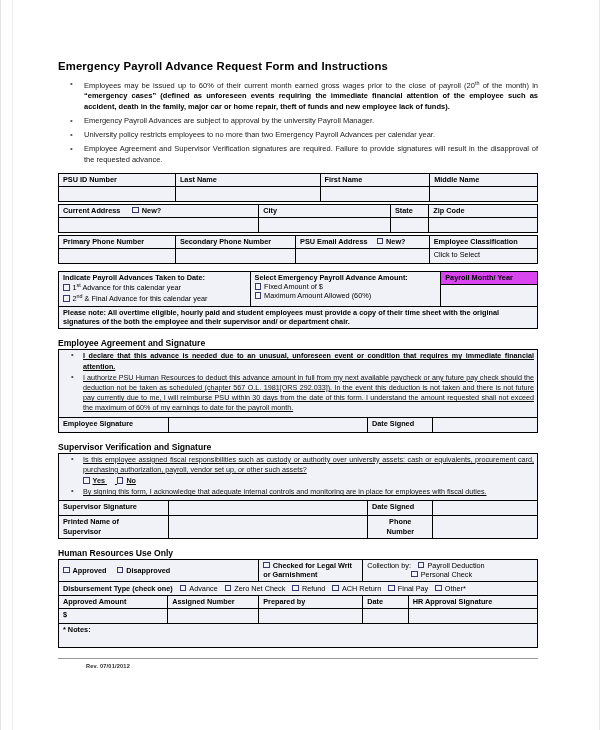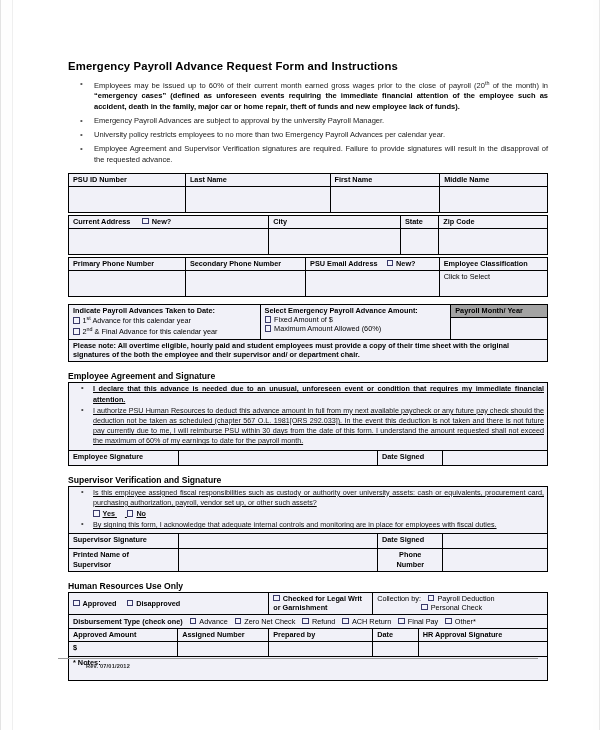--- a/index.html
+++ b/index.html
@@ -18,21 +18,21 @@
     overflow: hidden;
   }
   .sheet {
     position: absolute;
     left: 11px; top: 0; right: 6px; bottom: 0;
     background: #ffffff;
     box-shadow: 1px 0 0 #efefef inset;
   }
   .content {
     position: absolute;
-    left: 67px;
+    left: 57px;
     top: 60px;
     width: 480px;
   }
 
   h1.form-title {
     font-size: 11.3px;
     font-weight: bold;
     color: #000;
     margin: 0 0 7px 0;
     letter-spacing: .15px;
@@ -77,21 +77,21 @@
     font-size: 7.3px;
     background: #f1f1f8;
     line-height: 1.25;
   }
   td.hd {
     background: #d6d6d6;
     font-weight: bold;
     color: #000;
     white-space: nowrap;
   }
-  td.blank { height: 26px; background: #f1f1f8; }
+  td.blank { height: 15px; background: #f1f1f8; }
   td.note-yellow {
     background: #ffff66;
     font-weight: bold;
     font-size: 7.4px;
     line-height: 1.35;
     padding: 2px 4px 3px 4px;
   }
   td.plain-body {
     background: #f1f1f8;
   }
@@ -277,21 +277,21 @@
           <td class="hd" style="vertical-align:top">
             <div>Select Emergency Payroll Advance Amount:</div>
             <div class="cbrow">
               <span class="cb"></span><span style="font-weight:normal">Fixed Amount of $</span>
             </div>
             <div class="cbrow">
               <span class="cb"></span><span style="font-weight:normal">Maximum Amount Allowed (60%)</span>
             </div>
           </td>
           <td class="plain-body" style="vertical-align:top;padding:0">
-            <div class="hd" style="border-bottom:0.9px solid #000;padding:1px 0 2px 4px;background:#a3a3a3;font-weight:bold">Payroll Month/ Year</div>
+            <div class="hd" style="border-bottom:0.9px solid #000;padding:1px 0 2px 4px;background:#d946ef;font-weight:bold">Payroll Month/ Year</div>
             <div style="height:21px;background:#f1f1f8"></div>
           </td>
         </tr>
         <tr>
           <td class="note-yellow" colspan="3">Please note:  All overtime eligible, hourly paid and student employees must provide a copy of their time sheet with the original signatures of the both the employee and their supervisor and/ or department chair.</td>
         </tr>
       </tbody>
     </table>
 
     <div class="sect-head">Employee Agreement and Signature</div>

